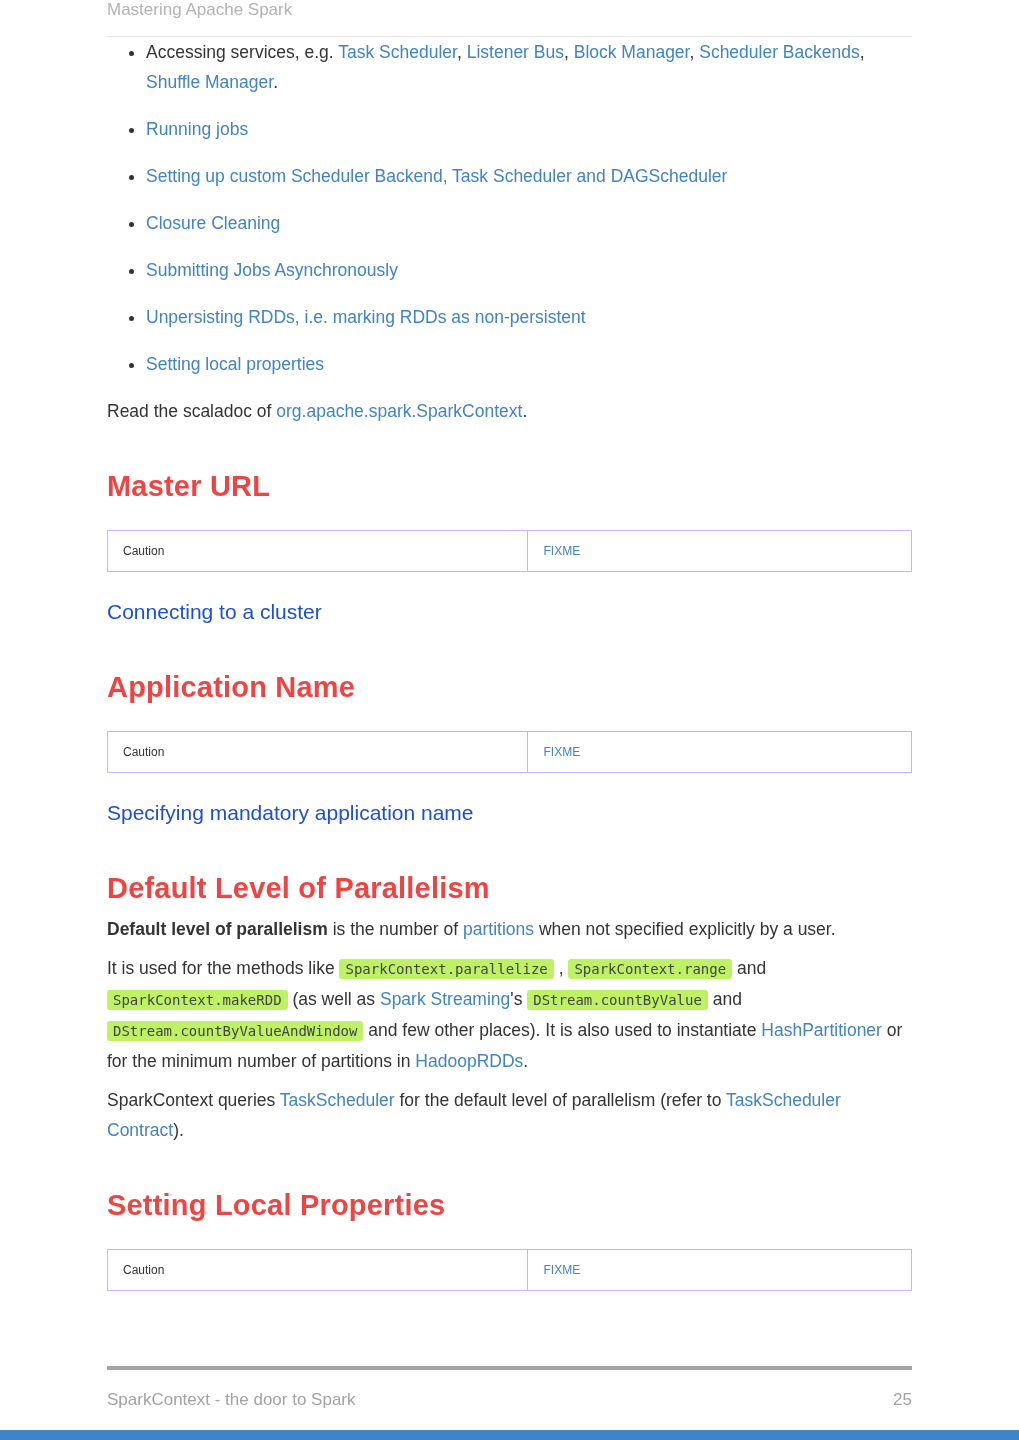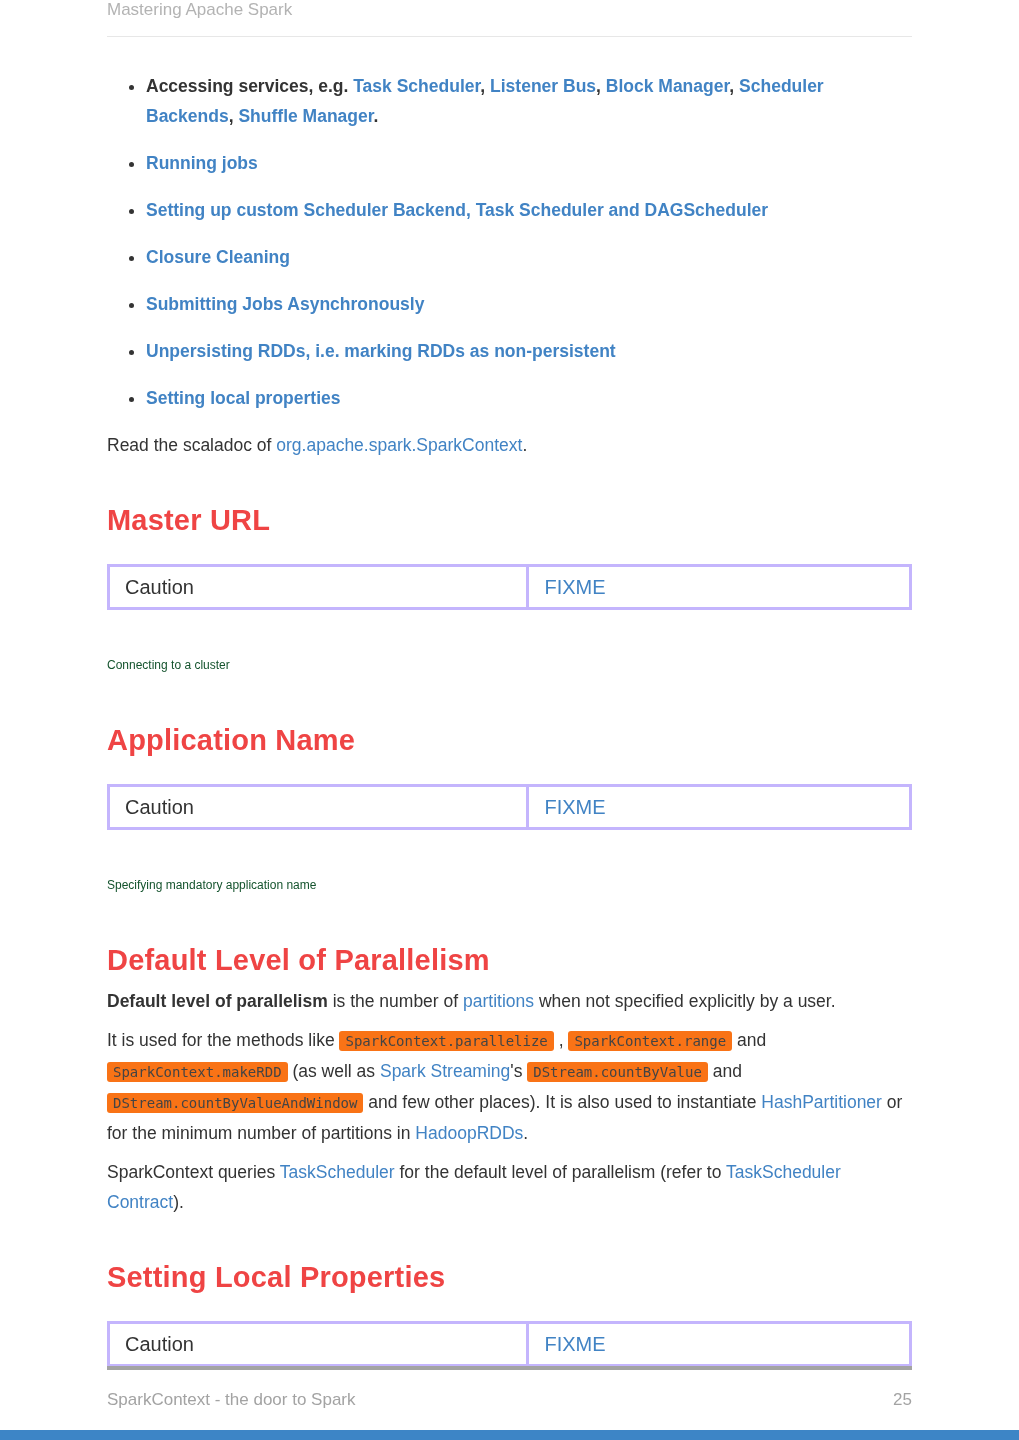--- a/index.html
+++ b/index.html
@@ -14,24 +14,22 @@
   .content { padding: 0 107px; }
 
   .page-header {
     padding-bottom: 16px;
     border-bottom: 1px solid #e7e7e7;
     color: #b3b3b3;
     font-size: 17px;
   }
 
   ul.toc {
-    margin-top: 34px;
     padding-left: 39px;
     list-style: disc;
-    font-weight: bold;
   }
   ul.toc li {
     font-size: 17.5px;
     line-height: 30px;
     margin-bottom: 17px;
     color: #333333;
   }
 
   p.body-para {
     font-size: 17.5px;
@@ -39,54 +37,54 @@
     margin-top: 8px;
   }
   p.spaced-para { margin-top: 9px; }
 
   .seg-text { color: #333333; }
   .seg-link { color: #4183c4; cursor: pointer; }
   .seg-bold { font-weight: bold; color: #333333; }
   .seg-code {
     font-family: "DejaVu Sans Mono", monospace;
     font-size: 14px;
-    background: #f97316;
+    background: #bef264;
     border-radius: 3px;
     padding: 2px 6px;
     color: #444444;
     white-space: nowrap;
   }
 
   h2.section-heading {
     margin-top: 44px;
     font-size: 29px;
     font-weight: bold;
     color: #ef4444;
     letter-spacing: 0.2px;
   }
 
   table.caution-table {
     width: 100%;
     border-collapse: collapse;
     margin-top: 27px;
   }
   table.caution-table td {
-    border: 3px solid #c4b5fd;
+    border: 1px solid #c4b5fd;
     padding: 9px 15px;
-    font-size: 20px;
+    font-size: 12px;
     line-height: 22px;
   }
   td.caution-label { width: 52.3%; color: #333333; }
   td.caution-value { color: #4183c4; }
 
   p.section-link {
-    margin-top: 40px;
-    font-size: 12px;
+    margin-top: 25px;
+    font-size: 21px;
     line-height: 30px;
-    color: #14532d;
+    color: #1d4ed8;
     cursor: pointer;
   }
 
   .page-footer {
     position: absolute;
     left: 107px;
     right: 107px;
     bottom: 30px;
     border-top: 4px solid #a3a3a3;
     padding-top: 20px;

